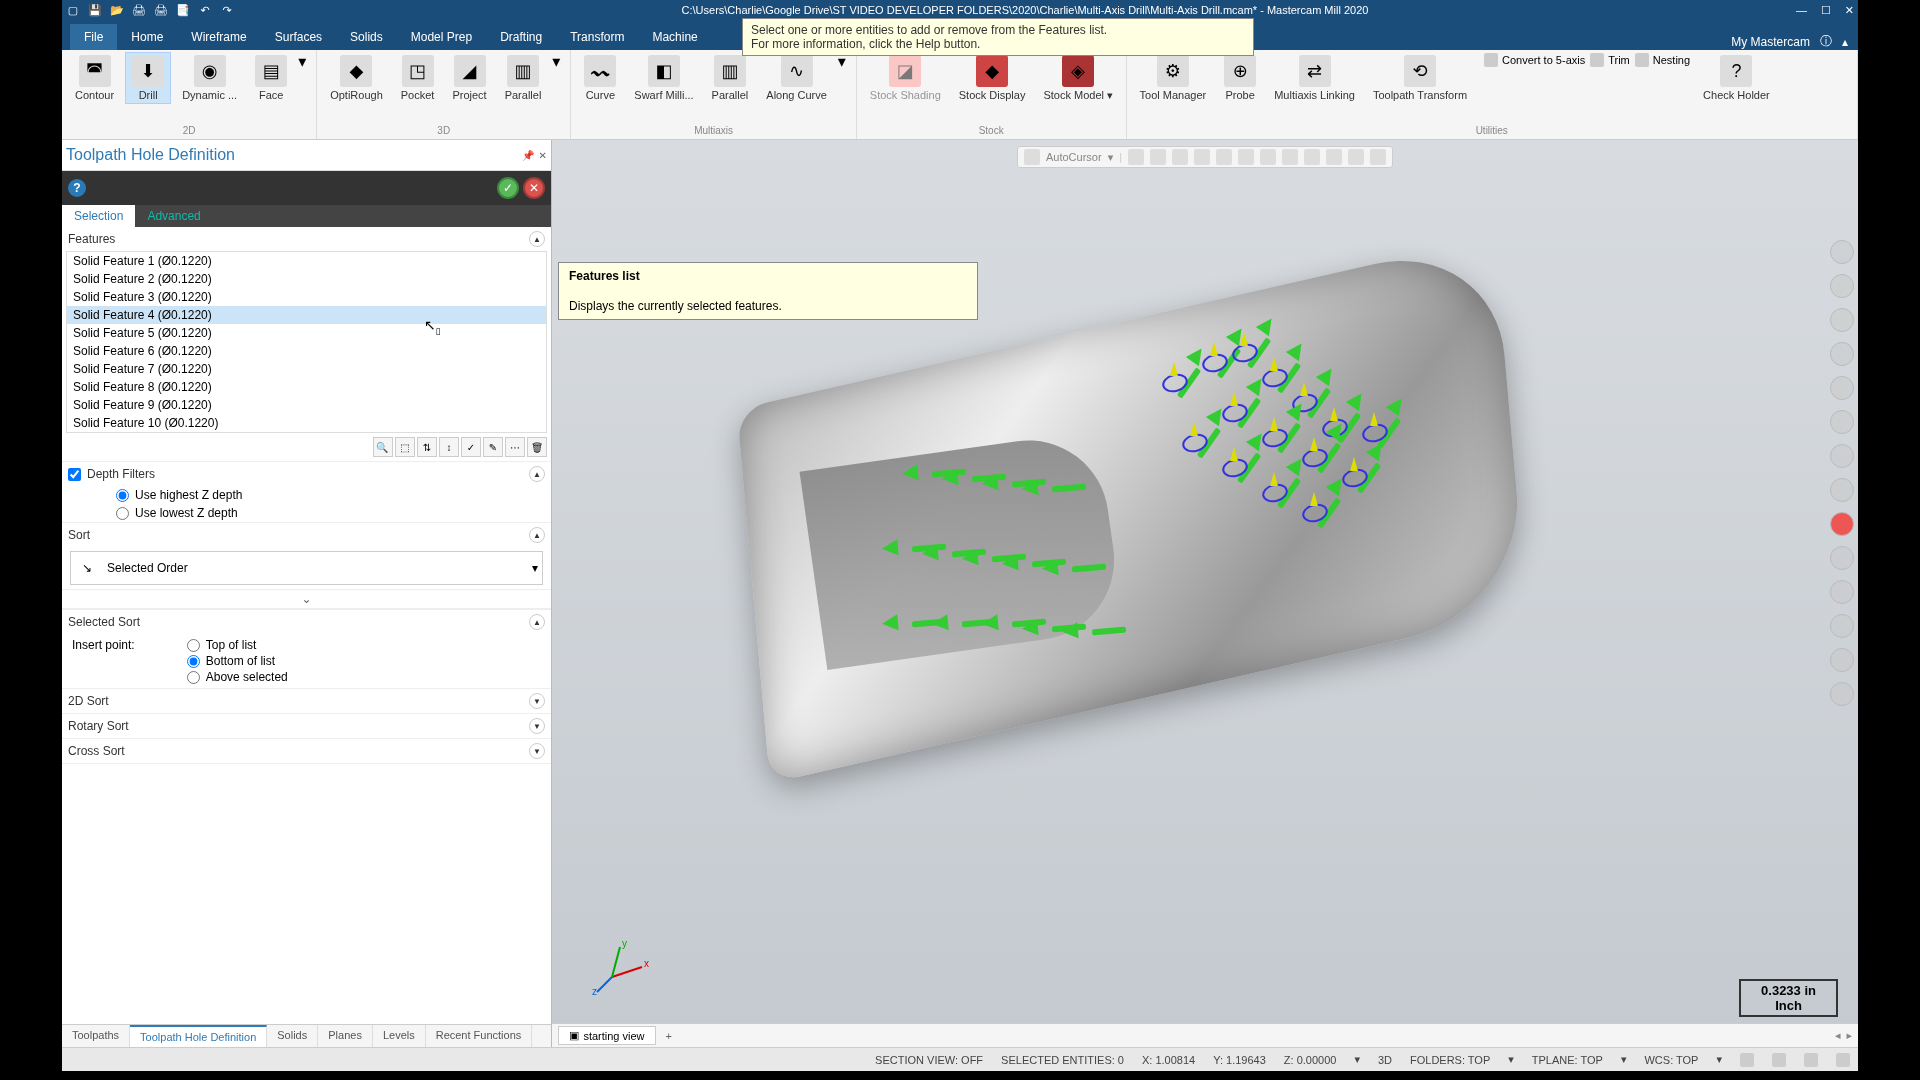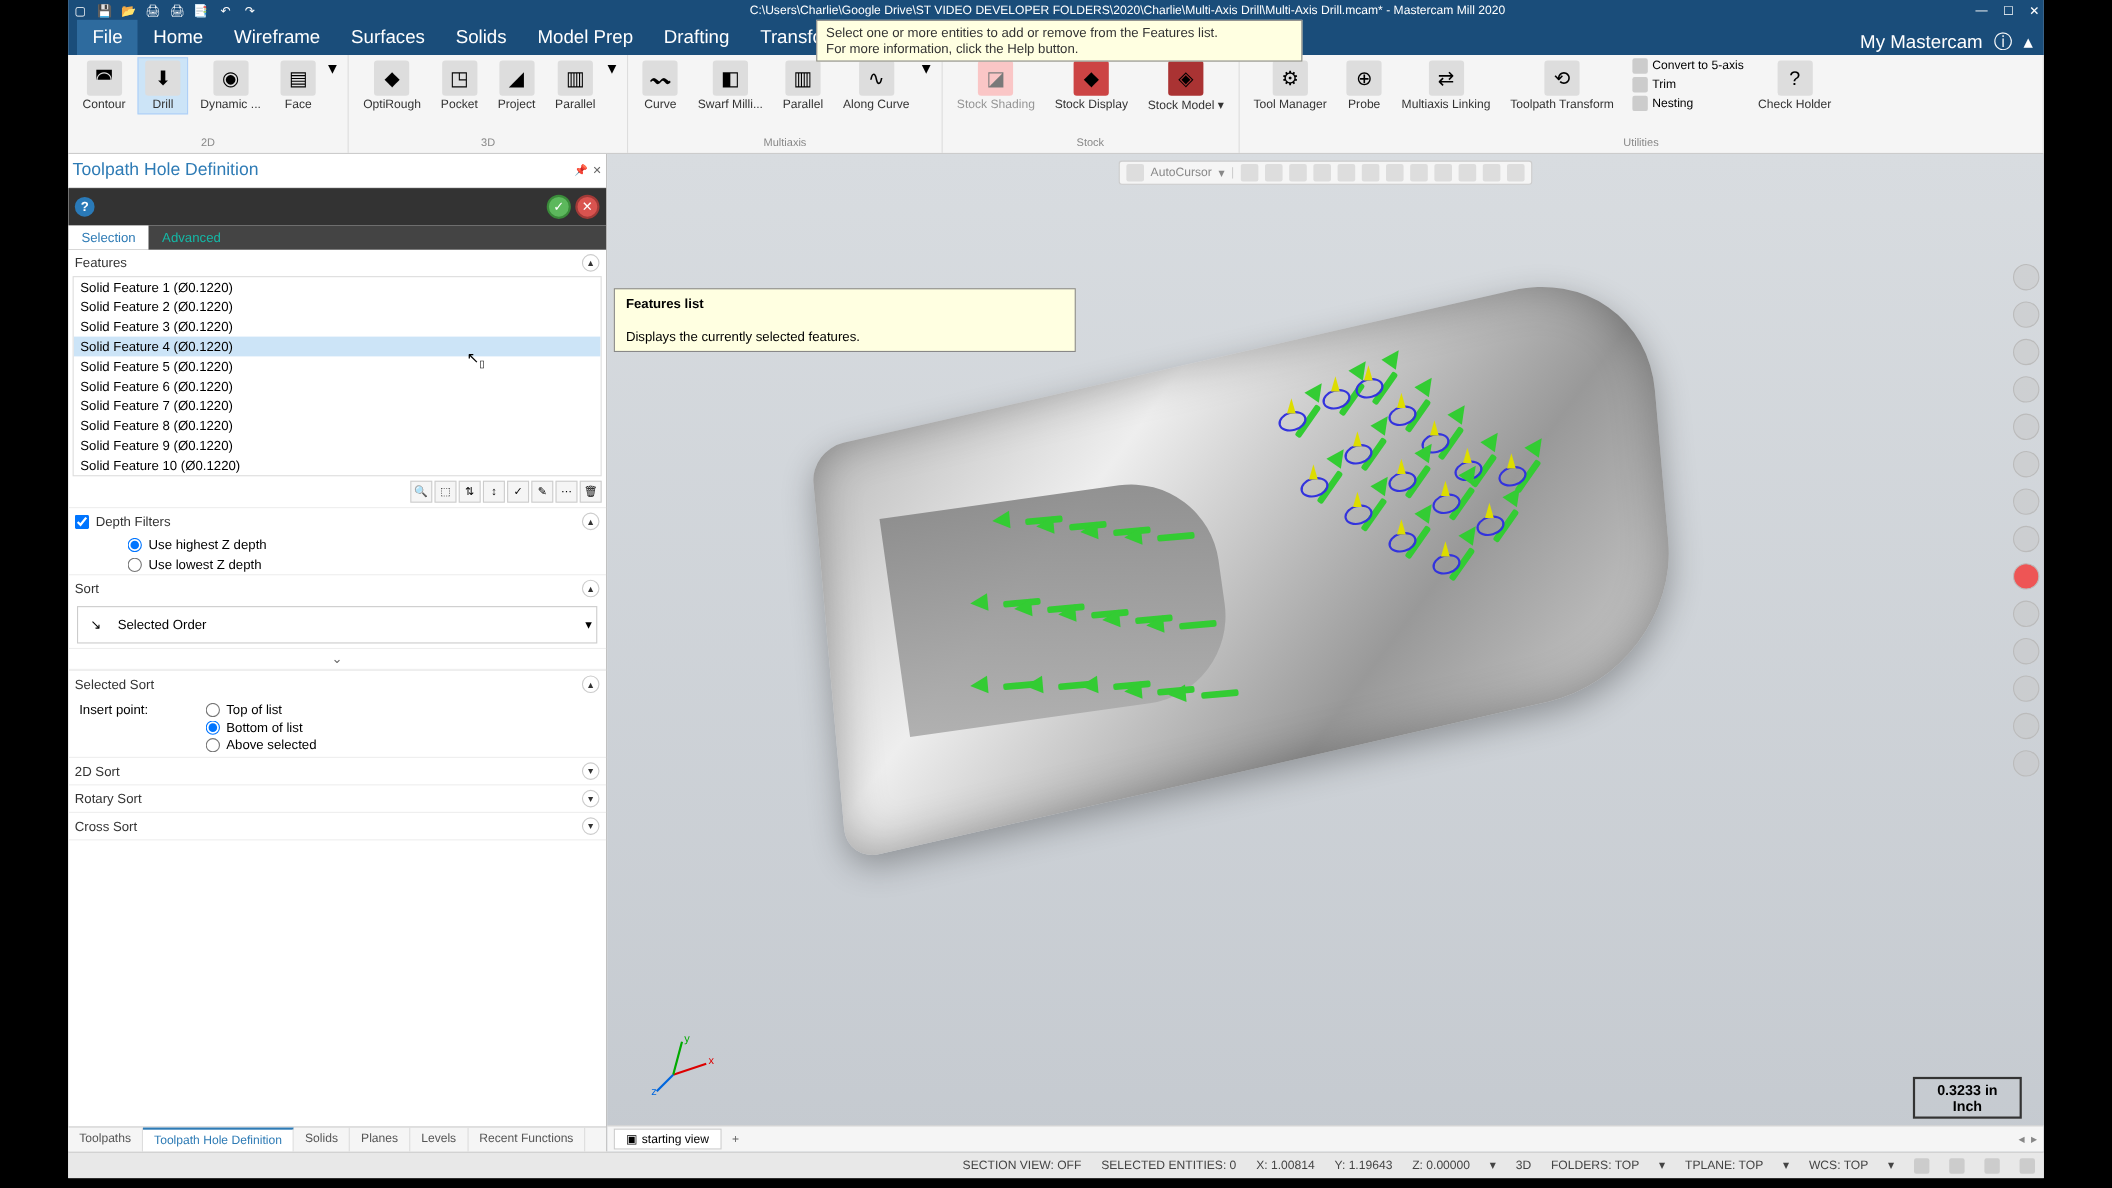--- a/index.html
+++ b/index.html
@@ -7,39 +7,39 @@
 .app-window { position: absolute; left: 62px; top: 0; width: 1796px; height: 1071px; background: #f0f0f0; display: flex; flex-direction: column; }
 
 
 .title-bar { background: #1a4d7a; height: 20px; display: flex; align-items: center; padding: 0 4px; color: #fff; font-size: 11px; }
 .title-bar .qat { display: flex; gap: 8px; margin-right: 20px; }
 .title-bar .qat-icon { width: 14px; height: 14px; display: inline-flex; align-items: center; justify-content: center; }
 .title-text { flex: 1; text-align: center; font-size: 11px; overflow: hidden; white-space: nowrap; }
 .win-controls { display: flex; gap: 14px; margin-left: auto; }
 
 
-.help-banner { position: absolute; left: 680px; top: 18px; width: 442px; background: #ffffe1; border: 1px solid #888; padding: 4px 8px; font-size: 12px; z-index: 100; color: #333; }
-
-
-.ribbon-tabs { background: #1a4d7a; height: 30px; display: flex; align-items: flex-end; padding-left: 8px; color: #fff; font-size: 17px; }
+.help-banner { position: absolute; left: 680px; top: 18px; width: 512px; background: #ffffe1; border: 1px solid #888; padding: 4px 8px; font-size: 12px; z-index: 100; color: #333; }
+
+
+.ribbon-tabs { background: #1a4d7a; height: 30px; display: flex; align-items: flex-end; padding-left: 8px; color: #fff; font-size: 12px; }
 .ribbon-tab { padding: 6px 14px; cursor: pointer; }
 .ribbon-tab.file { background: #2e6b9e; }
 .ribbon-right { margin-left: auto; display: flex; align-items: center; gap: 10px; padding-right: 10px; }
 
 
 .ribbon { background: #f5f5f5; border-bottom: 1px solid #ccc; height: 90px; display: flex; }
 .ribbon-group { border-right: 1px solid #ddd; padding: 2px 6px; display: flex; flex-direction: column; }
 .ribbon-group-items { display: flex; flex: 1; gap: 4px; align-items: flex-start; }
 .ribbon-group-label { text-align: center; font-size: 10px; color: #888; padding: 1px 0; }
 .ribbon-btn { display: flex; flex-direction: column; align-items: center; padding: 2px 6px; cursor: pointer; border: 1px solid transparent; }
 .ribbon-btn.active { border-color: #aecff7; background: #cce4f7; }
 .ribbon-icon { width: 32px; height: 32px; background: #ddd; border-radius: 3px; margin-bottom: 2px; display:flex; align-items:center; justify-content:center; font-size:18px; }
 .ribbon-btn-label { font-size: 11px; color: #333; }
 .ribbon-dropdown-arrow { width: 12px; display: flex; flex-direction: column; gap: 2px; justify-content: center; }
-.ribbon-small-list { display: flex; flex-direction: column; font-size: 11px; padding-left: 4px; gap: 1px; }
+.ribbon-small-list { display: flex; flex-direction: row; font-size: 11px; padding-left: 4px; gap: 1px; }
 .ribbon-small-item { display: flex; align-items: center; gap: 4px; padding: 1px 2px; cursor: pointer; }
 .ribbon-small-icon { width: 14px; height: 14px; background: #ccc; border-radius: 2px; }
 
 
 .content { flex: 1; display: flex; overflow: hidden; }
 
 
 .left-panel { width: 490px; background: #fff; border-right: 1px solid #bbb; display: flex; flex-direction: column; font-size: 12px; }
 .panel-title { color: #2e7bb5; font-size: 16px; font-weight: normal; padding: 6px 4px; border-bottom: 1px solid #ddd; display: flex; align-items: center; }
 .panel-title-controls { margin-left: auto; display: flex; gap: 4px; font-size: 10px; color: #666; }

